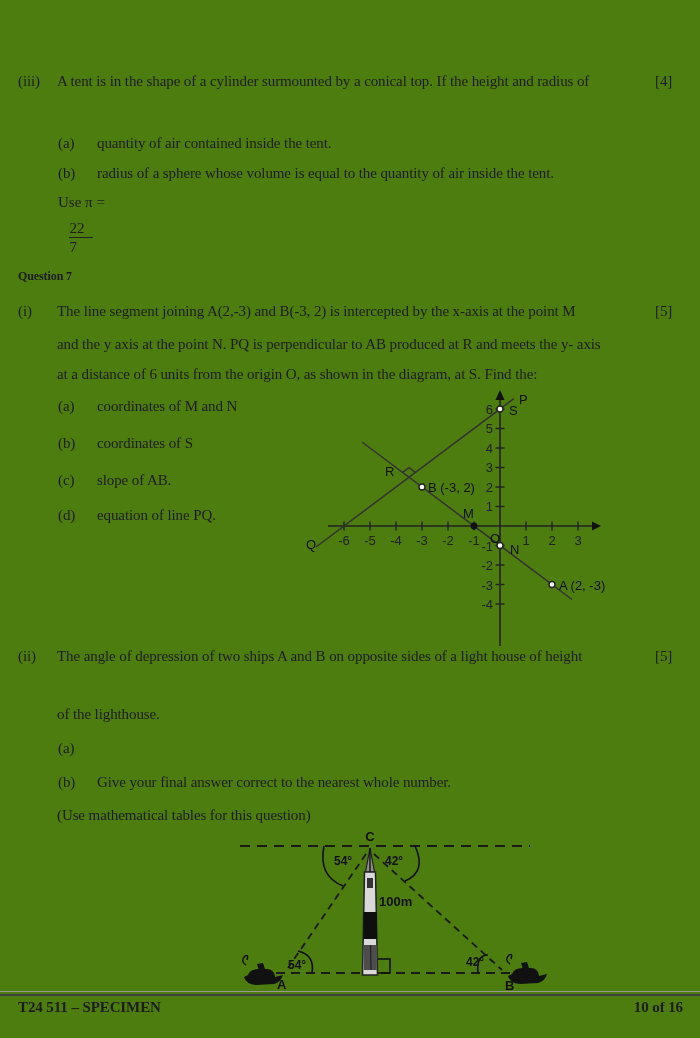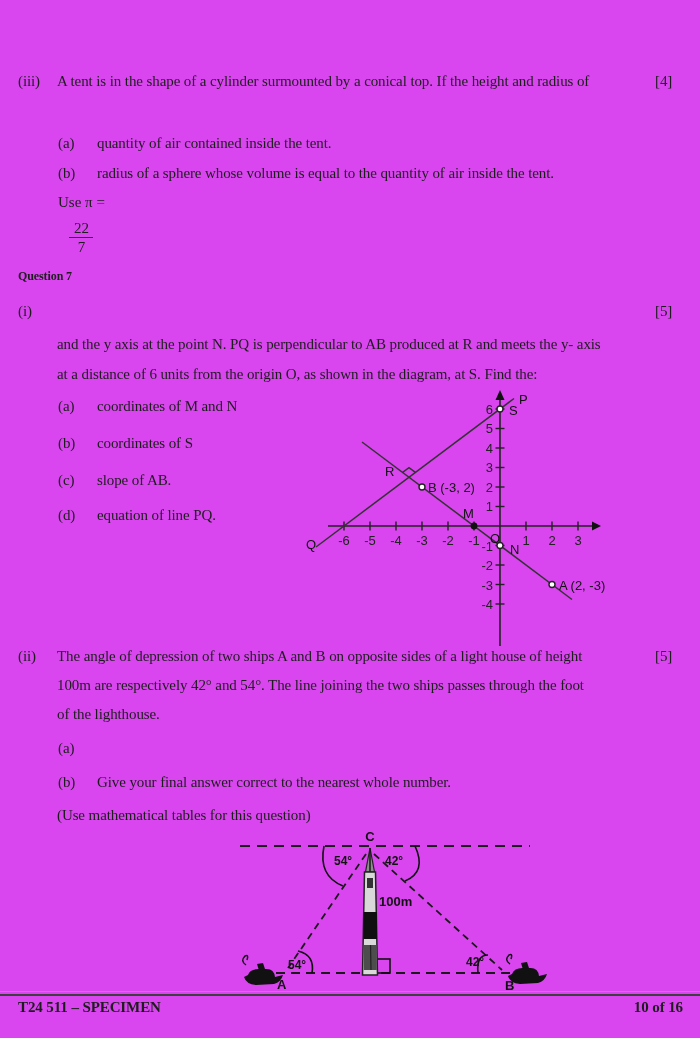--- a/index.html
+++ b/index.html
@@ -1,23 +1,23 @@
 <!DOCTYPE html>
 <html><head>
 <meta charset="utf-8">
 <style>
   html,body{margin:0;padding:0;background:#e8e8e8;}
   .page{
-    position:relative;width:700px;height:1038px;margin:0 auto;background:#d946ef;
+    position:relative;width:700px;height:1038px;margin:0 auto;background:#4d7c0f;
     font-family:"Liberation Serif", serif;color:#1d1d1d;overflow:hidden;
   }
   .t{position:absolute;font-size:15px;letter-spacing:-0.1px;white-space:nowrap;line-height:17px;}
   .b{font-weight:bold;}
   .frac-row{position:absolute;display:flex;align-items:center;gap:9px;font-size:15px;flex-direction:column;}
-  .frac{display:inline-flex;flex-direction:column;align-items:center;line-height:16px;font-size:15px;}
+  .frac{display:inline-flex;flex-direction:column;line-height:16px;font-size:15px;}
   .frac .bar{width:24px;border-top:1.5px solid #222;margin:1px 0;}
   .gt{font-family:"Liberation Sans", sans-serif;font-size:13px;fill:#222;}
   .gt2{font-family:"Liberation Sans", sans-serif;font-size:13px;fill:#111;}
   .lh-lab{font-family:"Liberation Sans", sans-serif;font-size:13px;font-weight:bold;fill:#111;}
   .lh-lab-sm{font-family:"Liberation Sans", sans-serif;font-size:12px;font-weight:bold;fill:#111;}
   svg{position:absolute;overflow:visible;}
   .rule1{position:absolute;left:0;width:700px;border-top:1px solid #999;}
   .rule2{position:absolute;left:0;width:700px;border-top:2px solid #3f3f3f;}
 </style>
 </head>
@@ -39,20 +39,21 @@
     <span class="frac">
       <span>22</span>
       <span class="bar"></span>
       <span>7</span>
     </span>
   </div>
 
   <div class="t b" style="left:18px;top:268px;font-size:12px">Question 7</div>
 
   <div class="t" style="left:18px;top:303px">(i)</div>
+  <div class="t" style="left:57px;top:303px">The line segment joining A(2,-3) and B(-3, 2) is intercepted by the x-axis at the point M</div>
   <div class="t" style="left:655px;top:303px">[5]</div>
   <div class="t" style="left:57px;top:336px">and the y axis at the point N. PQ is perpendicular to AB produced at R and meets the y- axis</div>
   <div class="t" style="left:57px;top:366px">at a distance of 6 units from the origin O, as shown in the diagram, at S. Find the:</div>
 
   <div class="t" style="left:58px;top:398px">(a)</div>
   <div class="t" style="left:97px;top:398px">coordinates of M and N</div>
   <div class="t" style="left:58px;top:435px">(b)</div>
   <div class="t" style="left:97px;top:435px">coordinates of S</div>
   <div class="t" style="left:58px;top:472px">(c)</div>
   <div class="t" style="left:97px;top:472px">slope of AB.</div>
@@ -131,21 +132,20 @@
     <text class="gt2" x="163" y="130">M</text>
     <text class="gt2" x="210" y="166">N</text>
     <text class="gt2" x="190" y="155">O</text>
     <text class="gt2" x="128" y="104">B (-3, 2)</text>
     <text class="gt2" x="259" y="202">A (2, -3)</text>
   </svg>
 
   <div class="t" style="left:18px;top:648px">(ii)</div>
   <div class="t" style="left:57px;top:648px">The angle of depression of two ships A and B on opposite sides of a light house of height</div>
   <div class="t" style="left:655px;top:648px">[5]</div>
-  <div class="t" style="left:57px;top:677px">100m are respectively 42° and 54°. The line joining the two ships passes through the foot</div>
   <div class="t" style="left:57px;top:706px">of the lighthouse.</div>
 
   <div class="t" style="left:58px;top:740px">(a)</div>
   <div class="t" style="left:58px;top:774px">(b)</div>
   <div class="t" style="left:97px;top:774px">Give your final answer correct to the nearest whole number.</div>
   <div class="t" style="left:57px;top:807px">(Use mathematical tables for this question)</div>
 
   <svg style="left:230px;top:828px" width="330" height="170" viewBox="0 0 330 170">
 
     <line x1="10" y1="18" x2="300" y2="18" stroke="#1a1a1a" stroke-width="2.2" stroke-dasharray="10 7"></line>

